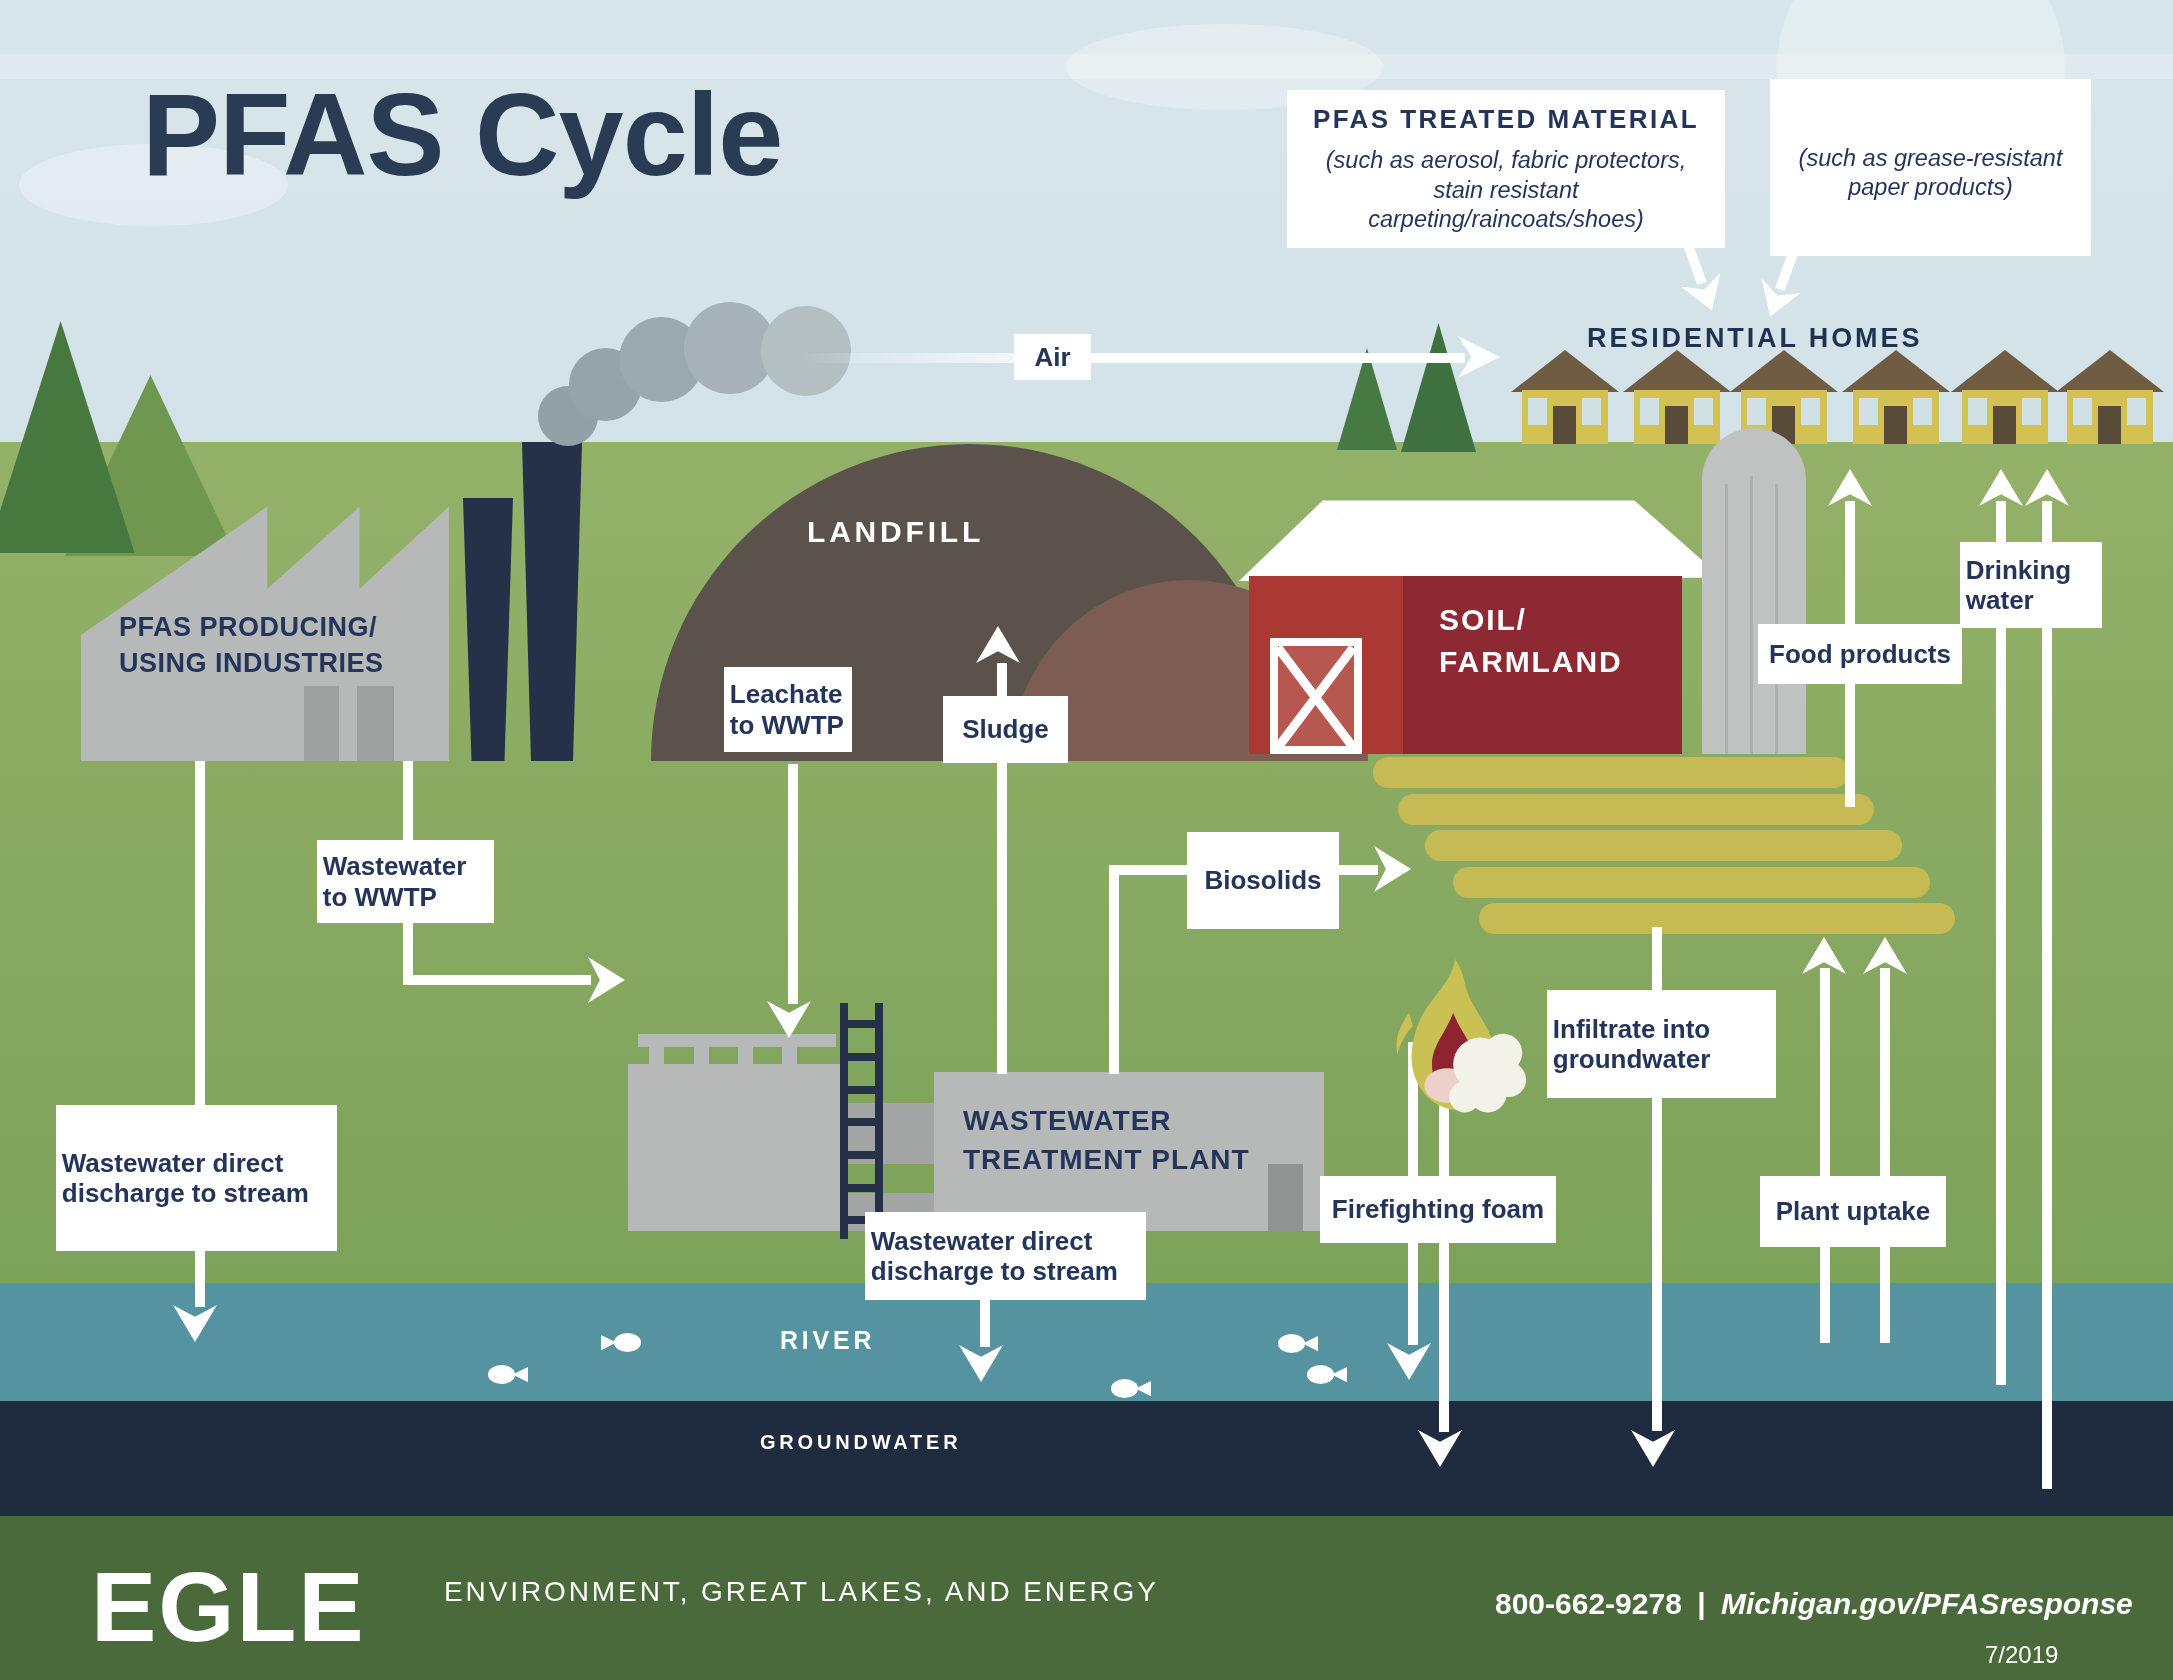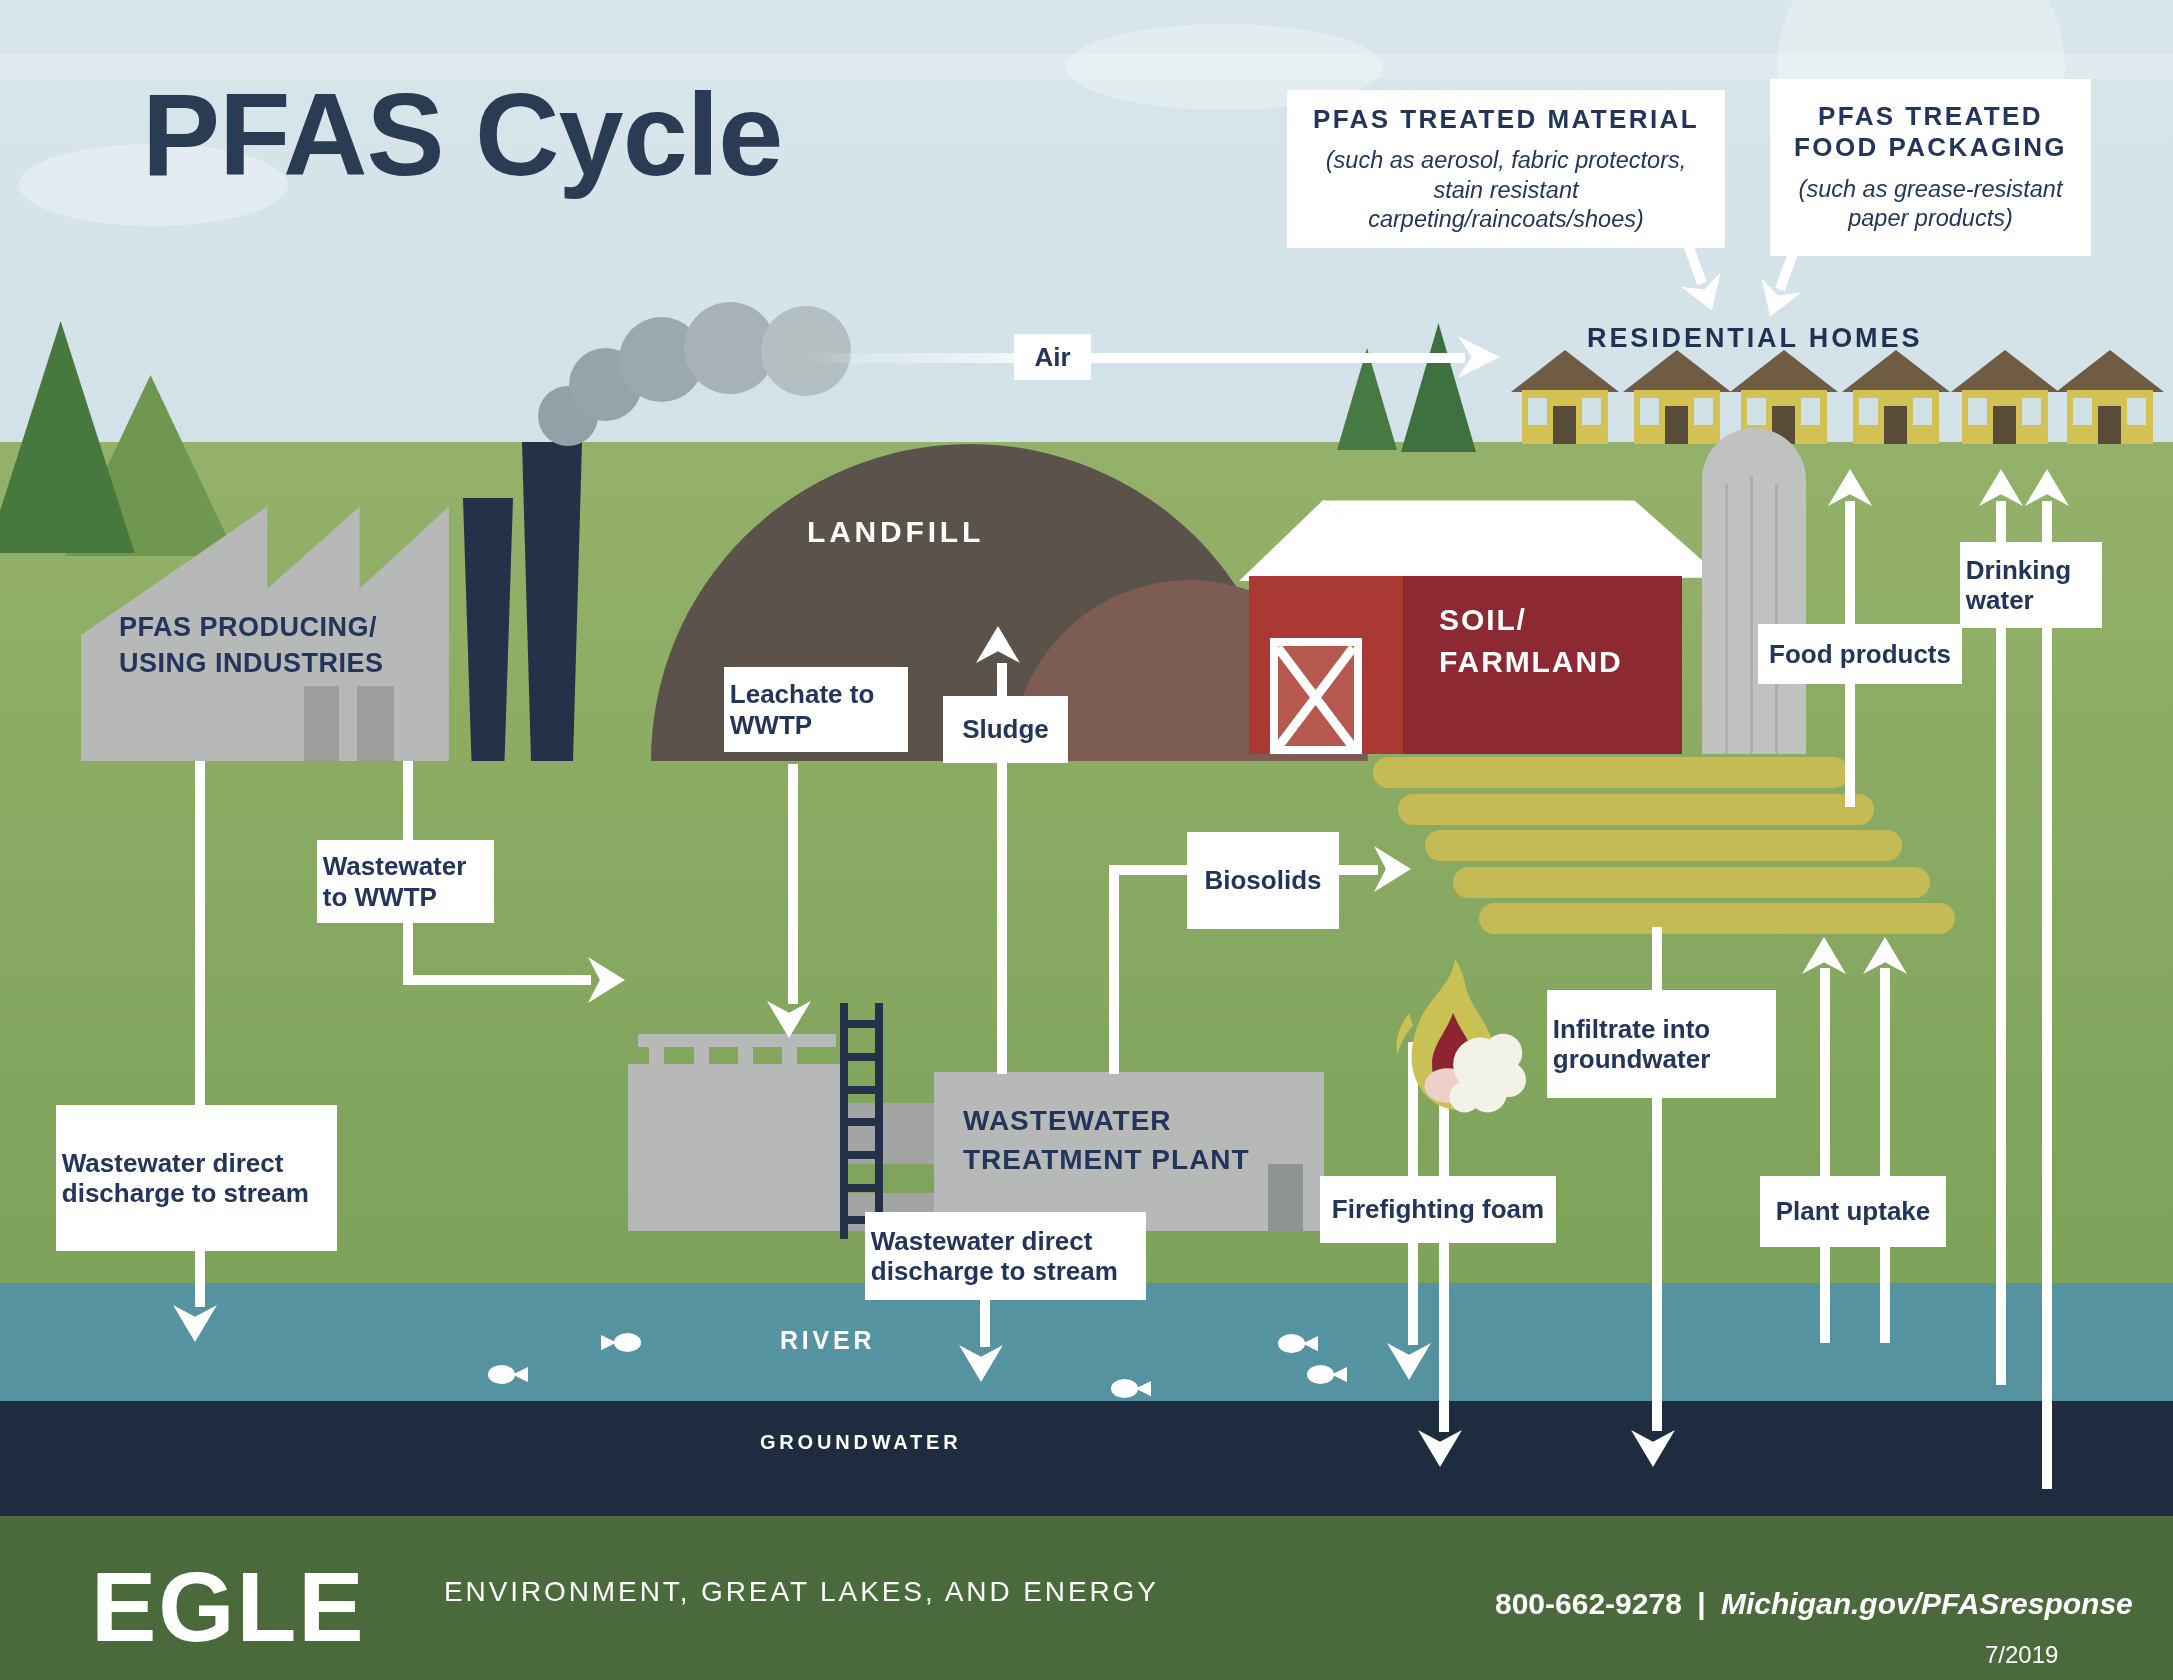--- a/index.html
+++ b/index.html
@@ -242,41 +242,40 @@
   <div class="fish" style="left:1278px;top:1333px">
       <div class="fb"></div>
       <div class="ft"></div>
     </div>
   <div class="fish" style="left:1307px;top:1364px">
       <div class="fb"></div>
       <div class="ft"></div>
     </div>
 
   <div class="box" style="left:1014px;top:334px;width:77px;height:46px">Air</div>
-  <div class="box" style="left:724px;top:667px;width:184px;height:85px">Leachate to WWTP</div>
+  <div class="box" style="left:724px;top:667px;width:128px;height:85px">Leachate to WWTP</div>
   <div class="box" style="left:943px;top:696px;width:125px;height:67px">Sludge</div>
   <div class="box" style="left:317px;top:840px;width:177px;height:83px">Wastewater to WWTP</div>
   <div class="box" style="left:56px;top:1105px;width:281px;height:146px">Wastewater direct discharge to stream</div>
   <div class="box" style="left:865px;top:1212px;width:281px;height:88px">Wastewater direct discharge to stream</div>
   <div class="box" style="left:1187px;top:832px;width:152px;height:97px">Biosolids</div>
   <div class="box" style="left:1758px;top:624px;width:204px;height:60px">Food products</div>
   <div class="box" style="left:1960px;top:542px;width:142px;height:86px">Drinking water</div>
   <div class="box" style="left:1547px;top:990px;width:229px;height:108px">Infiltrate into groundwater</div>
   <div class="box" style="left:1760px;top:1176px;width:186px;height:71px">Plant uptake</div>
   <div class="box" style="left:1320px;top:1176px;width:236px;height:67px">Firefighting foam</div>
 
   <div class="wcap" style="left:780px;top:1326px;font-size:25px;letter-spacing:3.8px">RIVER</div>
   <div class="wcap" style="left:760px;top:1431px;font-size:20px;letter-spacing:3.8px">GROUNDWATER</div>
 
   <div class="a" style="left:1287px;top:90px;width:438px;height:158px;background:#fff;display:flex;flex-direction:column;align-items:center;justify-content:center;text-align:center;padding:9.6px 19px">
     <div class="c1title">PFAS TREATED MATERIAL</div>
     <div class="cnote">(such as aerosol, fabric protectors, stain resistant carpeting/raincoats/shoes)</div>
   </div>
   <div class="a" style="left:1770px;top:79px;width:321px;height:177px;background:#fff;display:flex;flex-direction:column;align-items:center;justify-content:center;text-align:center;padding:9.6px 15.4px">
-    <div class="c2title">PFAS TREATED FOOD PACKAGING</div>
     <div class="cnote">(such as grease-resistant paper products)</div>
   </div>
   <div class="a" style="left:1665px;top:242px;width:44px;height:75px;transform:rotate(-20deg);transform-origin:50% 0">
     <div class="vl" style="left:17.3px;top:0;height:44px"></div>
     <div class="ah dn" style="left:1px;top:40px;width:42px;height:33px"></div>
   </div>
   <div class="a" style="left:1773px;top:248px;width:44px;height:75px;transform:rotate(20deg);transform-origin:50% 0">
     <div class="vl" style="left:17.3px;top:0;height:44px"></div>
     <div class="ah dn" style="left:1px;top:40px;width:42px;height:33px"></div>
   </div>

